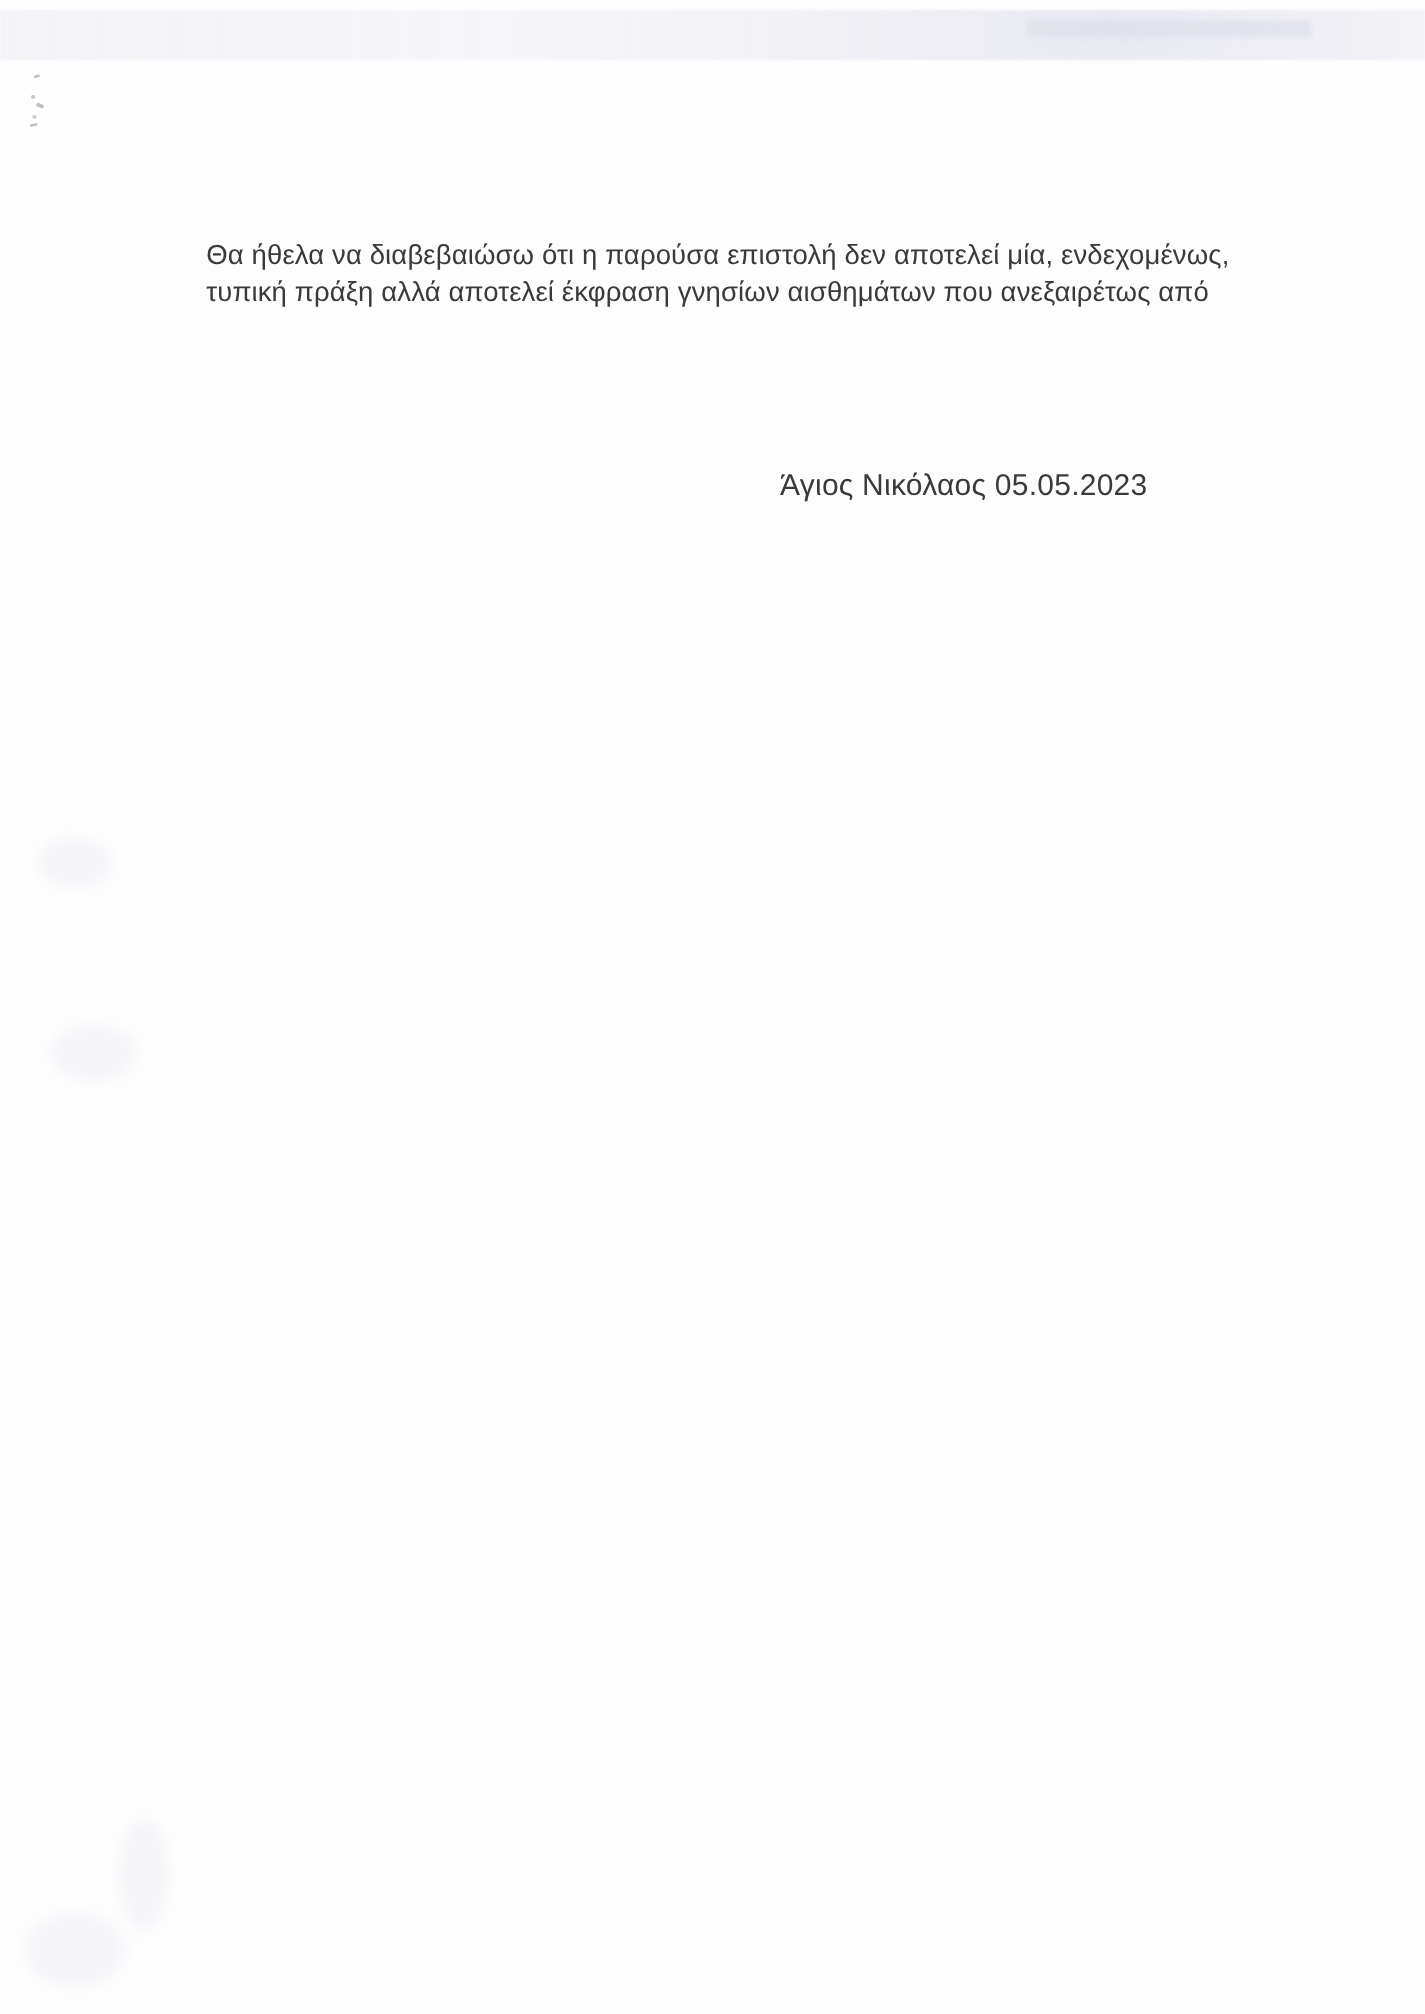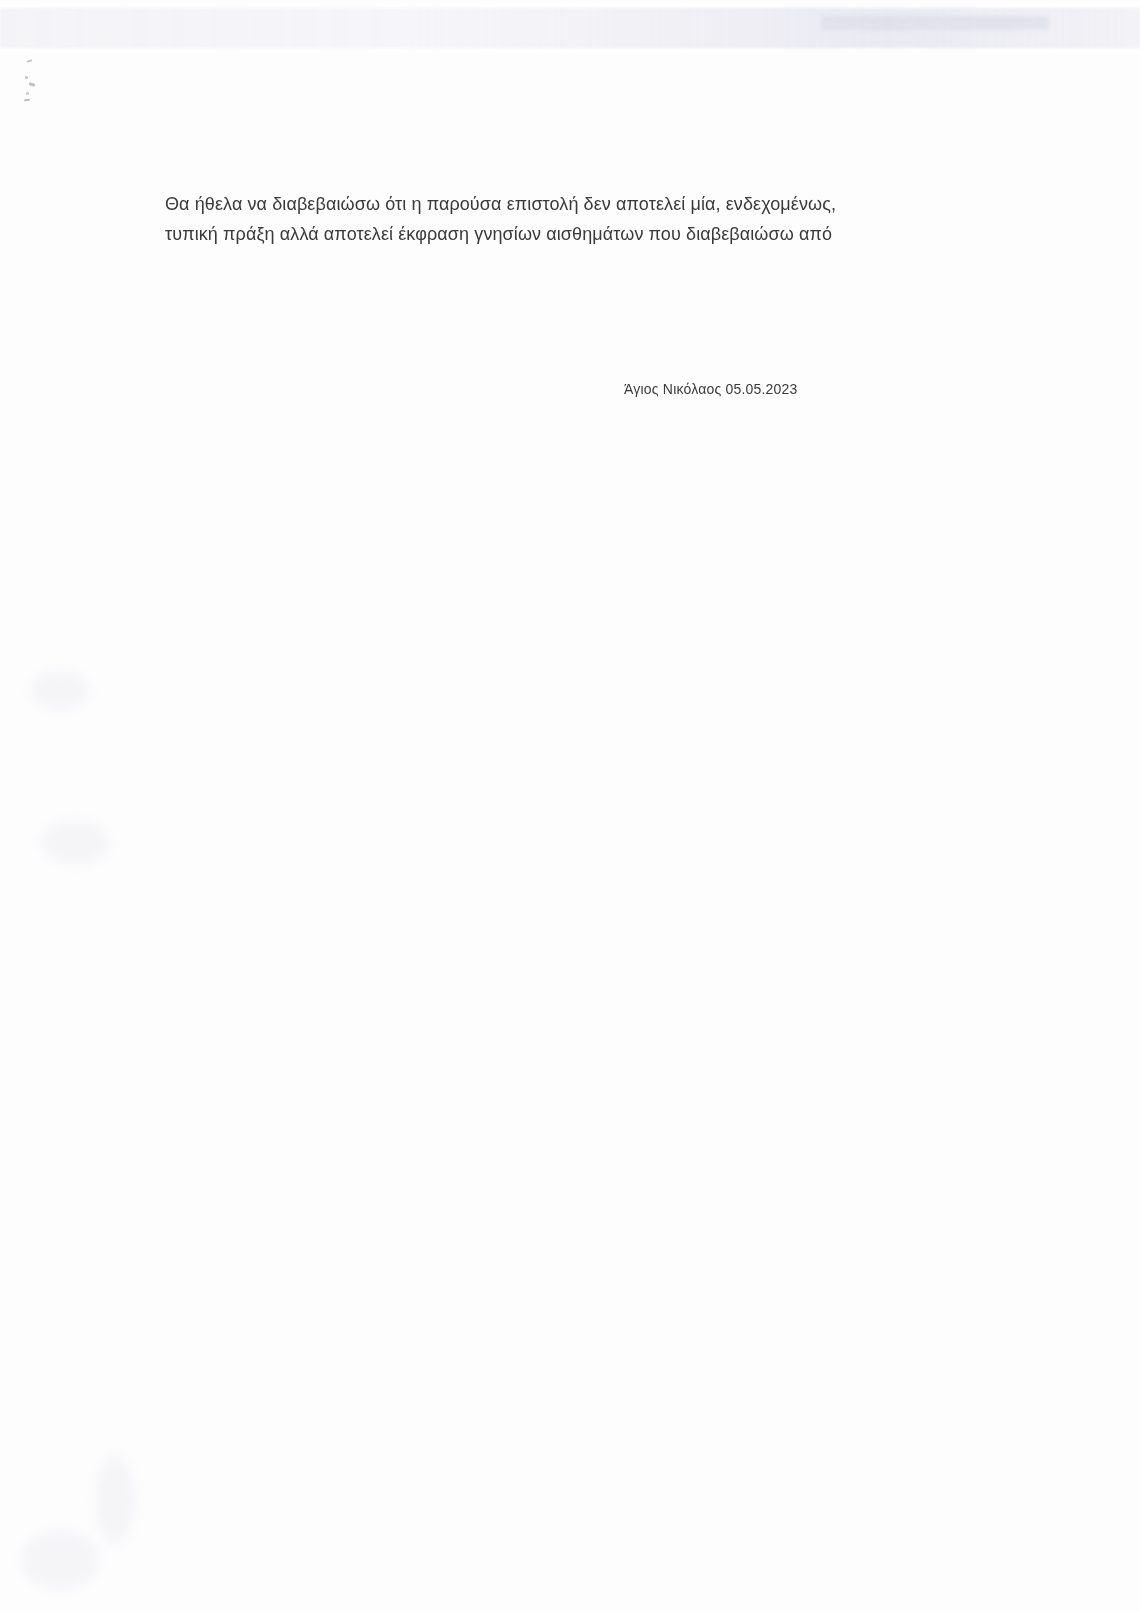--- a/index.html
+++ b/index.html
@@ -58,35 +58,35 @@
   .speck.s3 { left: 29px; top: 83px;  width: 6px; height: 3px; opacity: .55; transform: rotate(20deg); }
   .speck.s4 { left: 26px; top: 92px;  width: 3px; height: 3px; opacity: .40; }
   .speck.s5 { left: 24px; top: 99px;  width: 6px; height: 2px; opacity: .55; transform: rotate(-10deg); }
 
   .body-paragraph {
     position: absolute;
     left: 165px;
     top: 189px;
     width: 820px;
     color: var(--ink, #3a3a3c);
-    font-size: 18px;
+    font-size: 22px;
     line-height: 30px;
     letter-spacing: 0.1px;
   }
 
   .body-line {
     white-space: nowrap;
   }
 
   .signature-line {
     position: absolute;
     left: 624px;
     top: 374px;
     color: var(--ink, #3a3a3c);
-    font-size: 14px;
+    font-size: 24px;
     line-height: 30px;
     letter-spacing: 0.2px;
     white-space: nowrap;
   }
 
   
   .smudge {
     position: absolute;
     background: rgba(210, 210, 222, 0.18);
     border-radius: 50%;
@@ -105,21 +105,21 @@
   <div class="scan-band"></div>
 
   <div class="speck s1"></div>
   <div class="speck s2"></div>
   <div class="speck s3"></div>
   <div class="speck s4"></div>
   <div class="speck s5"></div>
 
   <div class="body-paragraph">
     <div class="body-line">Θα ήθελα να διαβεβαιώσω ότι η παρούσα επιστολή δεν αποτελεί μία, ενδεχομένως,</div>
-    <div class="body-line">τυπική πράξη αλλά αποτελεί έκφραση γνησίων αισθημάτων που διαβεβαιώσω από</div>
+    <div class="body-line">τυπική πράξη αλλά αποτελεί έκφραση γνησίων αισθημάτων που ανεξαιρέτως από</div>
   </div>
 
   <div class="signature-line">Άγιος Νικόλαος 05.05.2023</div>
 
   <div class="smudge m1"></div>
   <div class="smudge m2"></div>
   <div class="smudge m3"></div>
   <div class="smudge m4"></div>
 
 </div>

